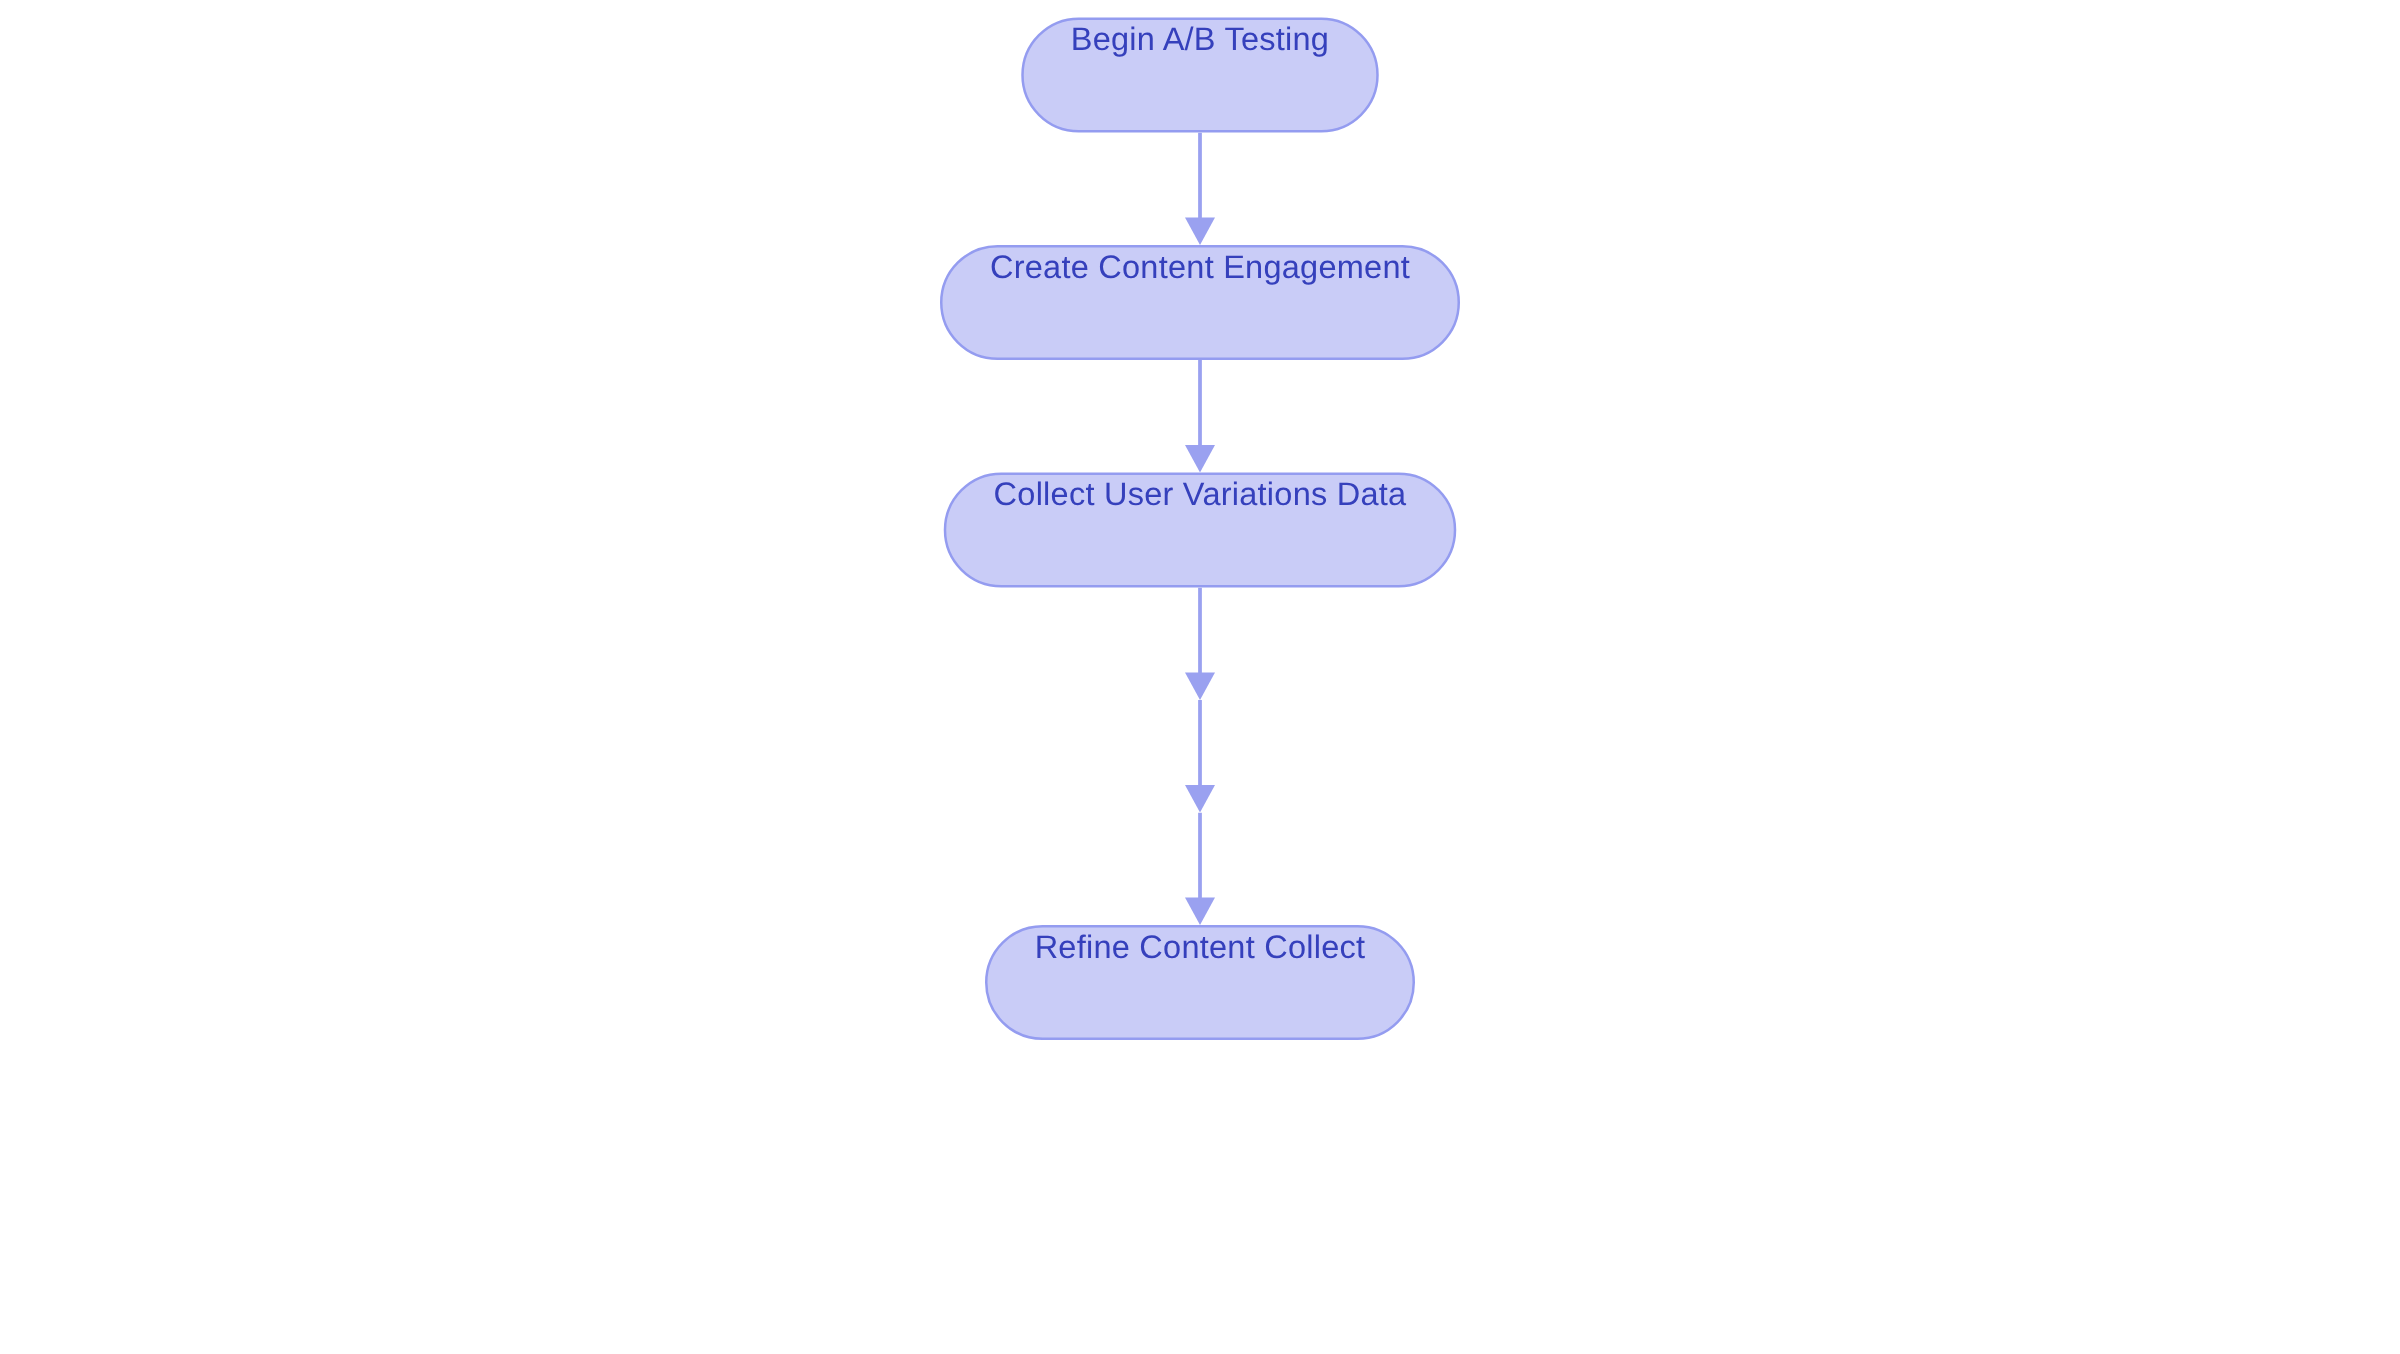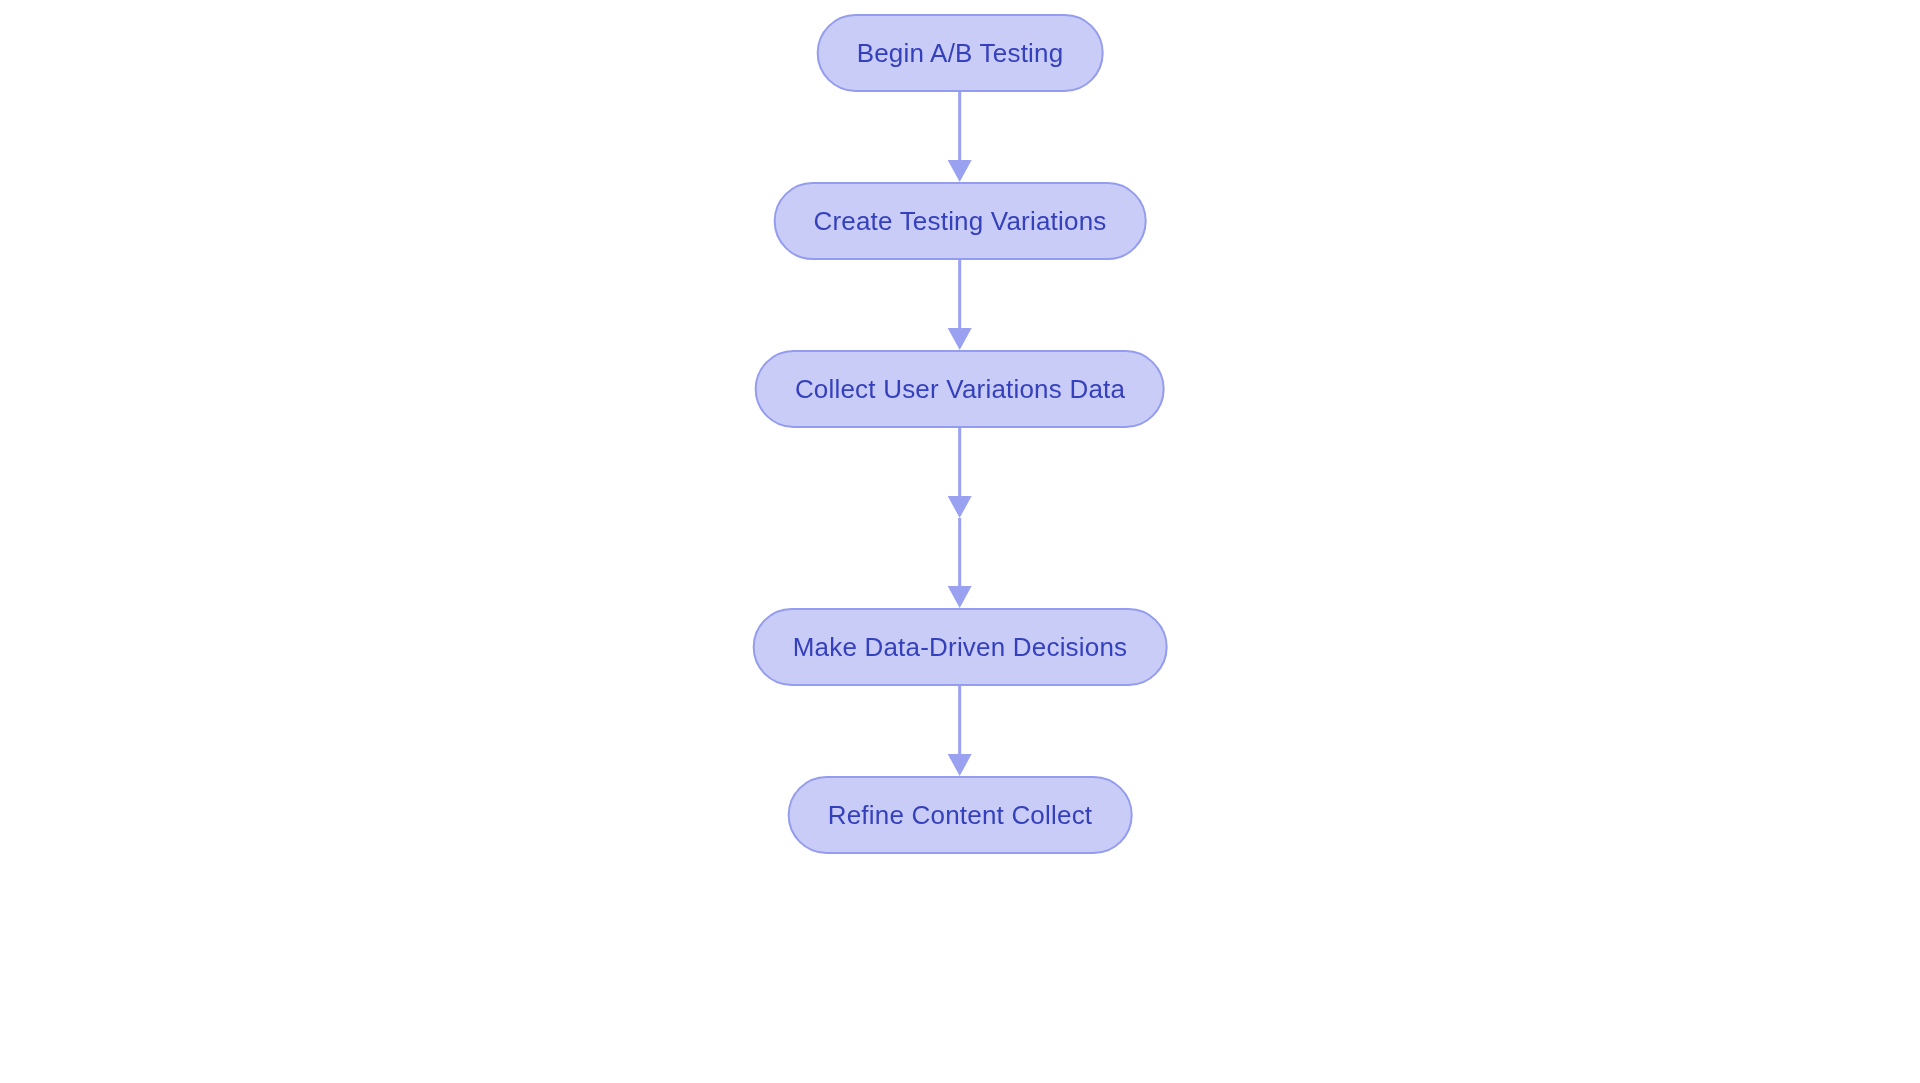--- a/index.html
+++ b/index.html
@@ -23,27 +23,27 @@
     position: absolute;
     top: 14px;
     left: 50%;
     transform: translateX(-50%);
     display: flex;
     flex-direction: column;
     align-items: center;
   }
   .node {
     box-sizing: border-box;
-    height: 78px;
+    height: 92px;
     padding: 0 38px;
     border-radius: 51px;
     background: #c9ccf7;
     border: 2px solid #949cf0;
     display: flex;
-    align-items: center;
+    align-items: flex-start;
     justify-content: center;
     white-space: nowrap;
   }
   .node-label {
     color: #3540bc;
     font-size: 26px;
     letter-spacing: 0.2px;
   }
   .arrow {
     display: block;
@@ -66,21 +66,21 @@
     <div class="node">
       <span class="node-label">Begin A/B Testing</span>
     </div>
 
     <svg class="arrow" width="32" height="90" viewBox="0 0 32 90">
       <line x1="16" y1="0" x2="16" y2="69"></line>
       <polygon points="4,68 28,68 16,90"></polygon>
     </svg>
 
     <div class="node">
-      <span class="node-label">Create Testing Variations</span>
+      <span class="node-label">Create Content Engagement</span>
     </div>
 
     <svg class="arrow" width="32" height="90" viewBox="0 0 32 90">
       <line x1="16" y1="0" x2="16" y2="69"></line>
       <polygon points="4,68 28,68 16,90"></polygon>
     </svg>
 
     <div class="node">
       <span class="node-label">Collect User Variations Data</span>
     </div>
@@ -89,23 +89,20 @@
       <line x1="16" y1="0" x2="16" y2="69"></line>
       <polygon points="4,68 28,68 16,90"></polygon>
     </svg>
 
 
     <svg class="arrow" width="32" height="90" viewBox="0 0 32 90">
       <line x1="16" y1="0" x2="16" y2="69"></line>
       <polygon points="4,68 28,68 16,90"></polygon>
     </svg>
 
-    <div class="node">
-      <span class="node-label">Make Data-Driven Decisions</span>
-    </div>
 
     <svg class="arrow" width="32" height="90" viewBox="0 0 32 90">
       <line x1="16" y1="0" x2="16" y2="69"></line>
       <polygon points="4,68 28,68 16,90"></polygon>
     </svg>
 
     <div class="node">
       <span class="node-label">Refine Content Collect</span>
     </div>
 

